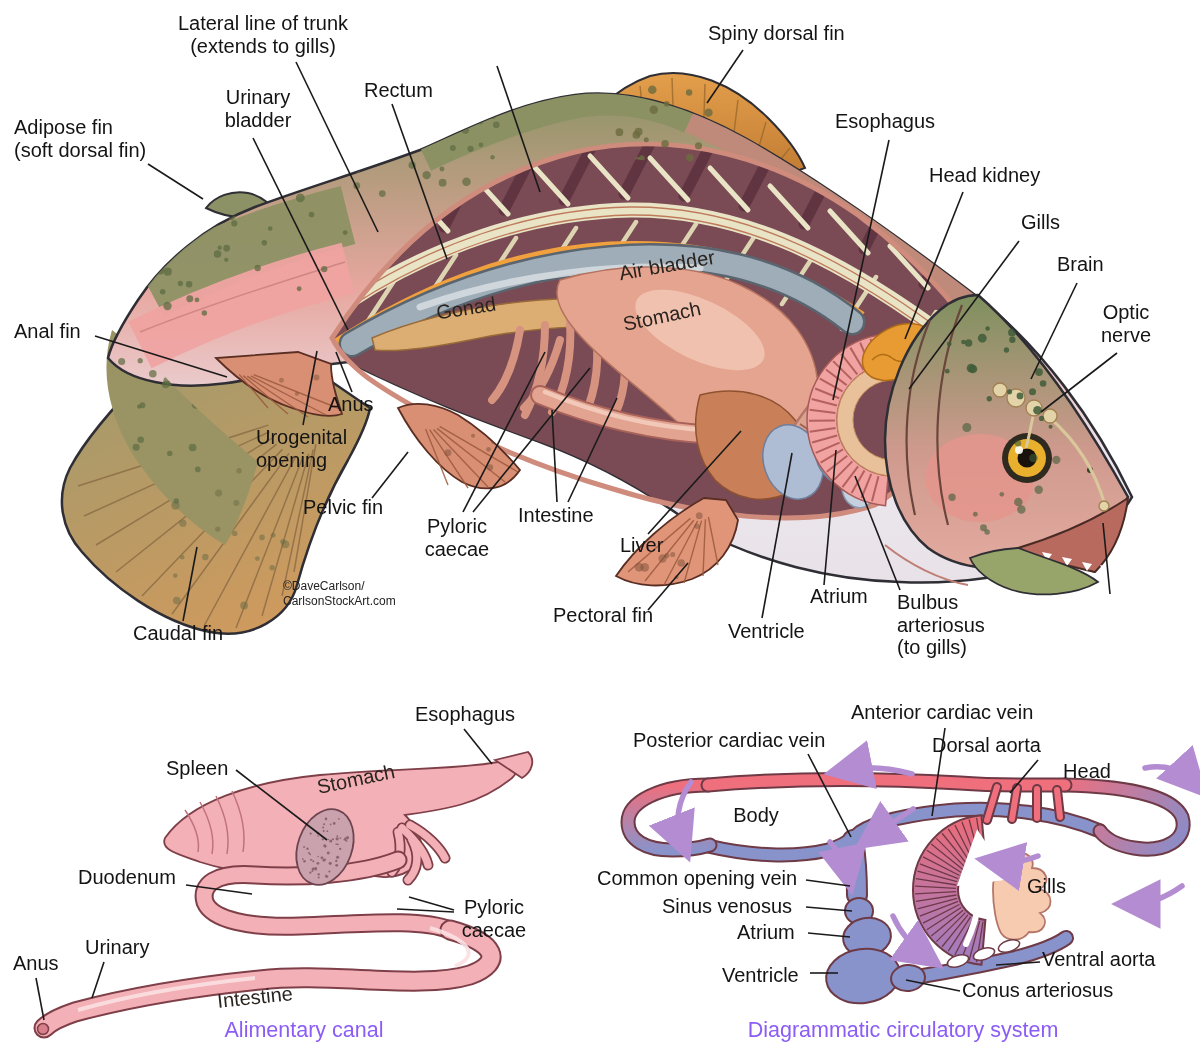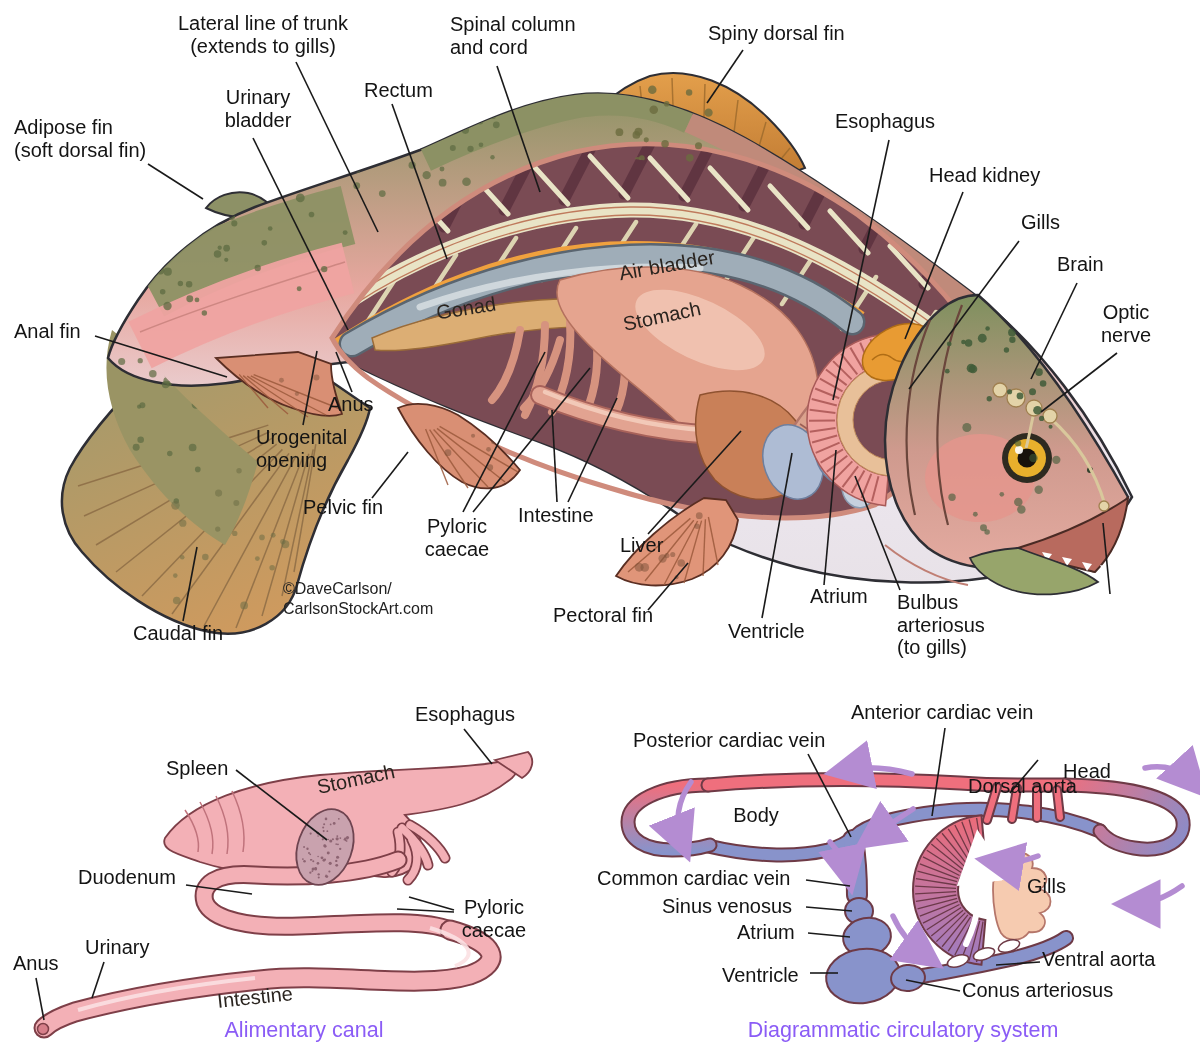--- a/index.html
+++ b/index.html
@@ -2,21 +2,21 @@
 <html><head>
 <meta charset="utf-8">
 <style>
   html,body{margin:0;padding:0;background:#fff;}
   .stage{position:relative;width:1200px;height:1059px;background:#fff;overflow:hidden;
          font-family:"Liberation Sans",sans-serif;}
   svg{position:absolute;left:0;top:0;}
   .lbl{position:absolute;font-size:20px;line-height:1.13;color:#141414;white-space:pre-line;z-index:5;}
   .ctr{text-align:center;transform:translateX(-50%);}
   .org{text-align:center;color:#2a241f;}
-  .credit{position:absolute;font-size:16px;line-height:1.25;color:#222;z-index:5;}
+  .credit{position:absolute;font-size:12px;line-height:1.25;color:#222;z-index:5;}
   .title{position:absolute;font-size:21.5px;color:#8b5cf6;transform:translateX(-50%);white-space:nowrap;z-index:5;}
 </style>
 </head>
 <body>
 
 <div class="stage">
 
 <svg id="fishArt" width="1200" height="690" viewBox="0 0 1200 690">
  <defs>
   <linearGradient id="bodyGrad" gradientUnits="userSpaceOnUse" x1="0" y1="90" x2="0" y2="585">
@@ -704,22 +704,20 @@
         <path d="M 246,217 L 292,221"></path>
         <path d="M 248,243 L 290,247"></path>
   <path d="M 250,283 L 278,283"></path>
         <path d="M 480,272 L 436,275"></path>
         <path d="M 400,301 L 346,290"></path>
  </g>
 </svg>
 
 <div class="lbl ctr" style="left:263px;top:12px;">Lateral line of trunk
 (extends to gills)</div>
-<div class="lbl" style="left:450px;top:13px;">Spinal column
-and cord</div>
 <div class="lbl" style="left:708px;top:22px;">Spiny dorsal fin</div>
 <div class="lbl ctr" style="left:258px;top:86px;">Urinary
 bladder</div>
 <div class="lbl" style="left:364px;top:79px;">Rectum</div>
 <div class="lbl" style="left:14px;top:116px;">Adipose fin
 (soft dorsal fin)</div>
 <div class="lbl" style="left:835px;top:110px;">Esophagus</div>
 <div class="lbl" style="left:929px;top:164px;">Head kidney</div>
 <div class="lbl" style="left:1021px;top:211px;">Gills</div>
 <div class="lbl" style="left:1057px;top:253px;">Brain</div>
@@ -753,24 +751,24 @@
 <div class="lbl" style="left:78px;top:866px;">Duodenum</div>
 <div class="lbl ctr" style="left:494px;top:896px;">Pyloric
 caecae</div>
 <div class="lbl" style="left:13px;top:952px;">Anus</div>
 <div class="lbl" style="left:85px;top:936px;">Urinary</div>
 <div class="lbl org" style="left:255px;top:986px;transform:translateX(-50%) rotate(-6deg);">Intestine</div>
 <div class="title" style="left:304px;top:1018px;">Alimentary canal</div>
 
 <div class="lbl" style="left:851px;top:701px;">Anterior cardiac vein</div>
 <div class="lbl" style="left:633px;top:729px;">Posterior cardiac vein</div>
-<div class="lbl" style="left:968px;top:734px;margin-top:41px;">Dorsal aorta</div>
+<div class="lbl" style="left:932px;top:734px;">Dorsal aorta</div>
 <div class="lbl ctr" style="left:756px;top:804px;">Body</div>
 <div class="lbl ctr" style="left:1087px;top:760px;">Head</div>
-<div class="lbl" style="left:597px;top:867px;">Common cardiac vein</div>
+<div class="lbl" style="left:597px;top:867px;">Common opening vein</div>
 <div class="lbl" style="left:662px;top:895px;">Sinus venosus</div>
 <div class="lbl" style="left:737px;top:921px;">Atrium</div>
 <div class="lbl" style="left:1027px;top:875px;">Gills</div>
 <div class="lbl" style="left:722px;top:964px;">Ventricle</div>
 <div class="lbl" style="left:1042px;top:948px;">Ventral aorta</div>
 <div class="lbl" style="left:962px;top:979px;">Conus arteriosus</div>
 <div class="title" style="left:903px;top:1018px;">Diagrammatic circulatory system</div>
 
 </div>
 

